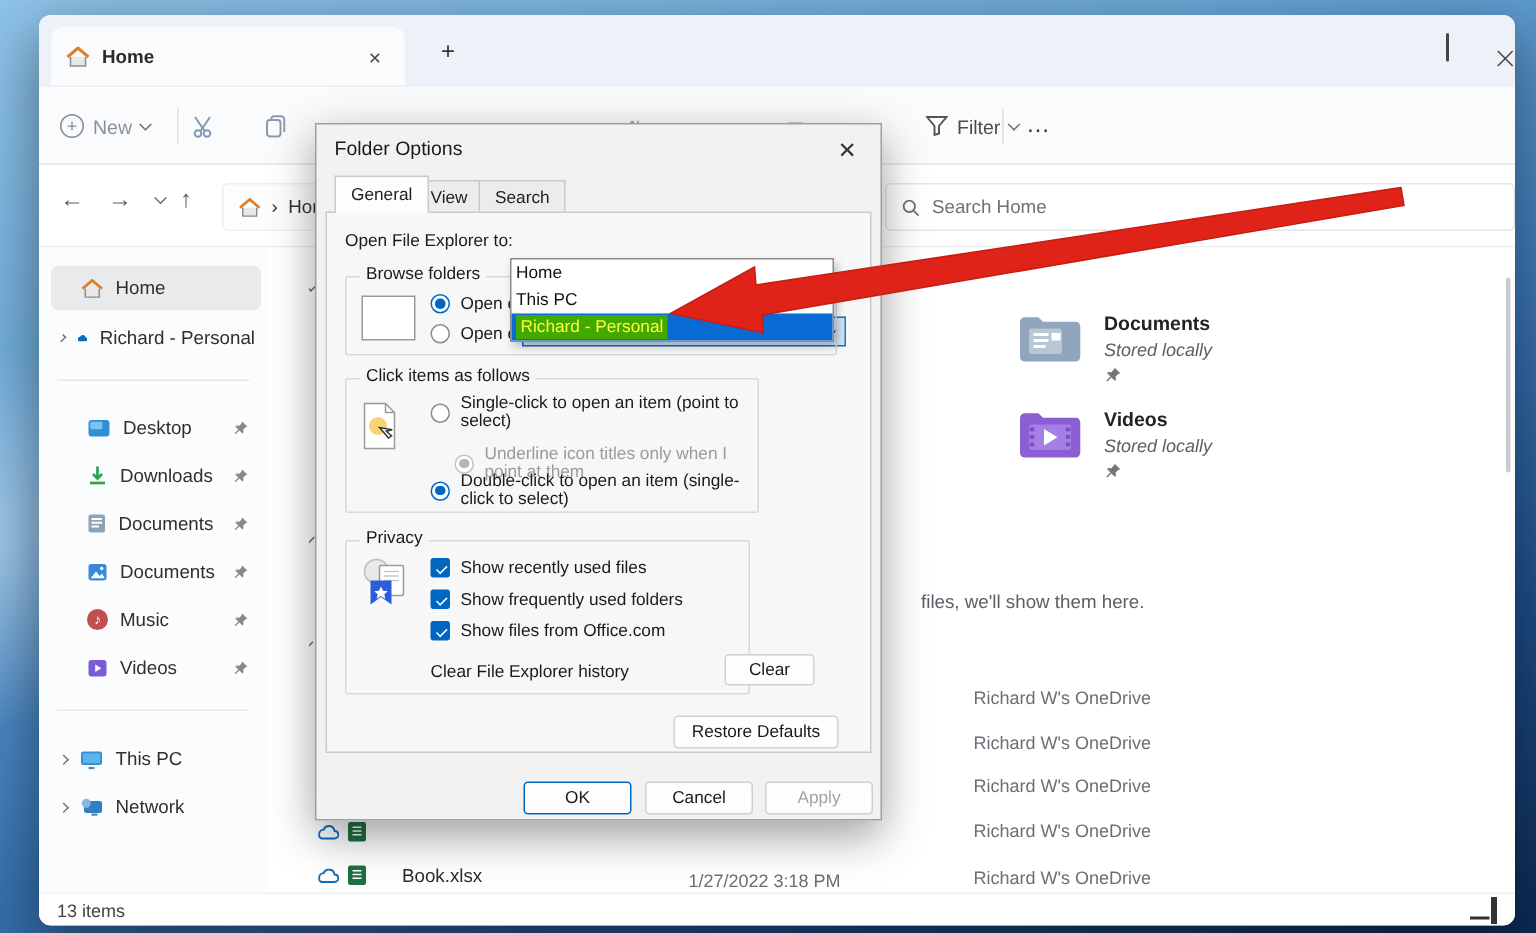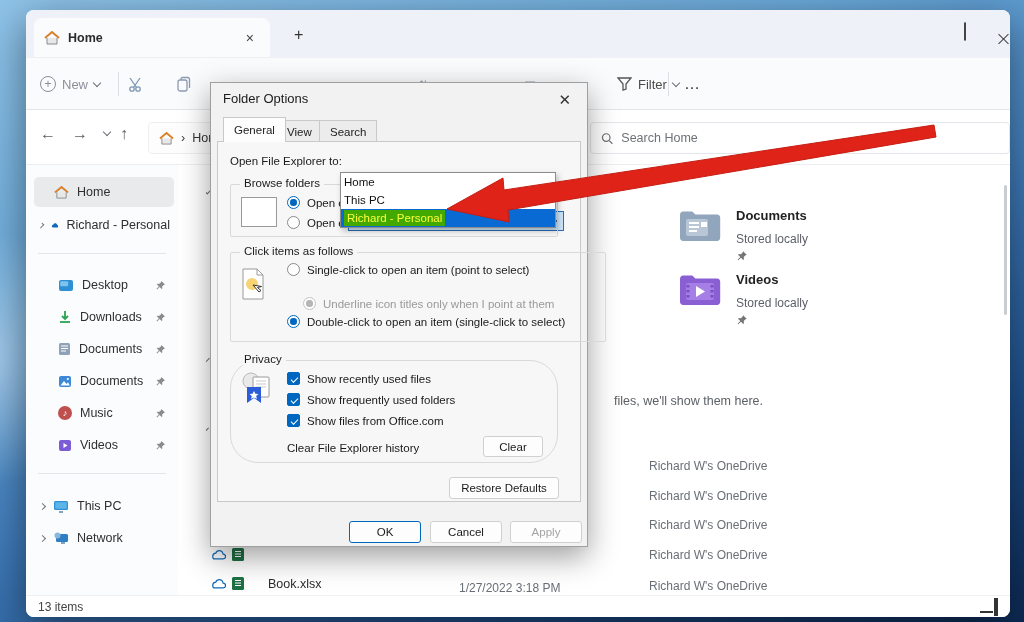--- a/index.html
+++ b/index.html
@@ -52,21 +52,21 @@
   .side-item { position:absolute; left:8px; width:140px; height:30px; border-radius:5px; display:flex; align-items:center; gap:8px; padding:0 4px; font-size:12.5px; color:#2f2f2f; }
   .side-item.sel { background:#e9eaec; }
   .side-chev { width:5px; height:5px; border-top:1.2px solid #777; border-right:1.2px solid #777; transform:rotate(45deg); margin-left:2px; }
   .side-div { position:absolute; left:12px; width:128px; height:1px; background:#e4e6e9; }
   .pin { margin-left:auto; margin-right:4px; opacity:.75; }
 
   
   .content { position:absolute; left:152px; top:155px; right:0; bottom:22px; background:#fff; }
   .sect { position:absolute; font-size:13.5px; color:#3a3a3a; display:flex; gap:7px; align-items:center; overflow:hidden; white-space:nowrap; }
   .tile-title { font-size:13px; font-weight:bold; color:#222; }
-  .tile-sub { font-size:12px; color:#5c6066; margin-top:9px; }
+  .tile-sub { font-size:12px; color:#5c6066; margin-top:3px;font-style:italic; }
   .hint { position:absolute; font-size:12.5px; color:#5c6066; }
   .filerow-name { font-size:12.5px; color:#2c2c2c; }
   .filerow-meta { font-size:12px; color:#6a6f76; }
   .scrollthumb { position:absolute; right:3px; width:3px; background:#c9ccd0; border-radius:2px; }
   .rowsliver { position:absolute; width:14px; height:10px; border:1px solid #bbb; border-radius:2px; }
 
   
   .statusbar { position:absolute; left:0; bottom:0; width:100%; height:22px; background:#ffffff; border-top:1px solid #eef0f2; display:flex; align-items:center; padding:0 12px; font-size:12px; color:#444; }
   .sb-icons { margin-left:auto; display:flex; gap:14px; align-items:center; }
   .ic-lines { width:13px; height:11px; border-top:2px solid #333; border-bottom:2px solid #333; position:relative; }
@@ -459,21 +459,21 @@
         <div class="optrow" style="left:56px; top:11px;">
           <span class="radio on"></span>
           <span>Open ea</span>
         </div>
         <div class="optrow" style="left:56px; top:31px;">
           <span class="radio"></span>
           <span>Open each folder in its own window</span>
         </div>
       </div>
 
-      <div class="group" style="left:12px; top:110px; width:376px; height:90px;">
+      <div class="group" style="left:12px; top:110px; width:276px; height:90px;">
         <span class="legend">Click items as follows</span>
         <span class="abs" style="left:10px; top:14px;">
           <svg width="26" height="34" viewBox="0 0 26 34">
               <path d="M2 2h14l6 6v24H2z" fill="#fff" stroke="#9a9a9a"></path>
               <path d="M16 2v6h6" fill="none" stroke="#9a9a9a"></path>
               <circle cx="11" cy="17" r="6" fill="#f6c444" opacity=".75"></circle>
               <path d="M12 18l6 7 2-1.5-3.5-3 4-1z" fill="#fff" stroke="#333" stroke-width="1"></path>
             </svg>
         </span>
         <div class="optrow" style="left:56px; top:10px;">
@@ -483,21 +483,21 @@
         <div class="optrow dis" style="left:72px; top:44px;">
           <span class="radio dis on"></span>
           <span>Underline icon titles only when I point at them</span>
         </div>
         <div class="optrow" style="left:56px; top:62px;">
           <span class="radio on"></span>
           <span>Double-click to open an item (single-click to select)</span>
         </div>
       </div>
 
-      <div class="group" style="left:12px; top:218px; width:328px; height:103px;border-radius:28px;">
+      <div class="group" style="left:12px; top:218px; width:270px; height:103px;">
         <span class="legend">Privacy</span>
         <span class="abs" style="left:8px; top:10px;">
           <svg width="36" height="36" viewBox="0 0 36 36">
               <circle cx="12" cy="10" r="8" fill="#e9e9e9" stroke="#bbb"></circle>
               <rect x="14" y="6" width="16" height="20" rx="1" fill="#fff" stroke="#9a9a9a"></rect>
               <path d="M17 10h10M17 13h10M17 16h10" stroke="#c9c9c9"></path>
               <path d="M8 16h14v16l-7-5-7 5z" fill="#2b5cd9"></path>
               <path d="M15 20l1.4 2.8 3.1.3-2.3 2 .7 3-2.9-1.7-2.9 1.7.7-3-2.3-2 3.1-.3z" fill="#fff"></path>
             </svg>
         </span>

